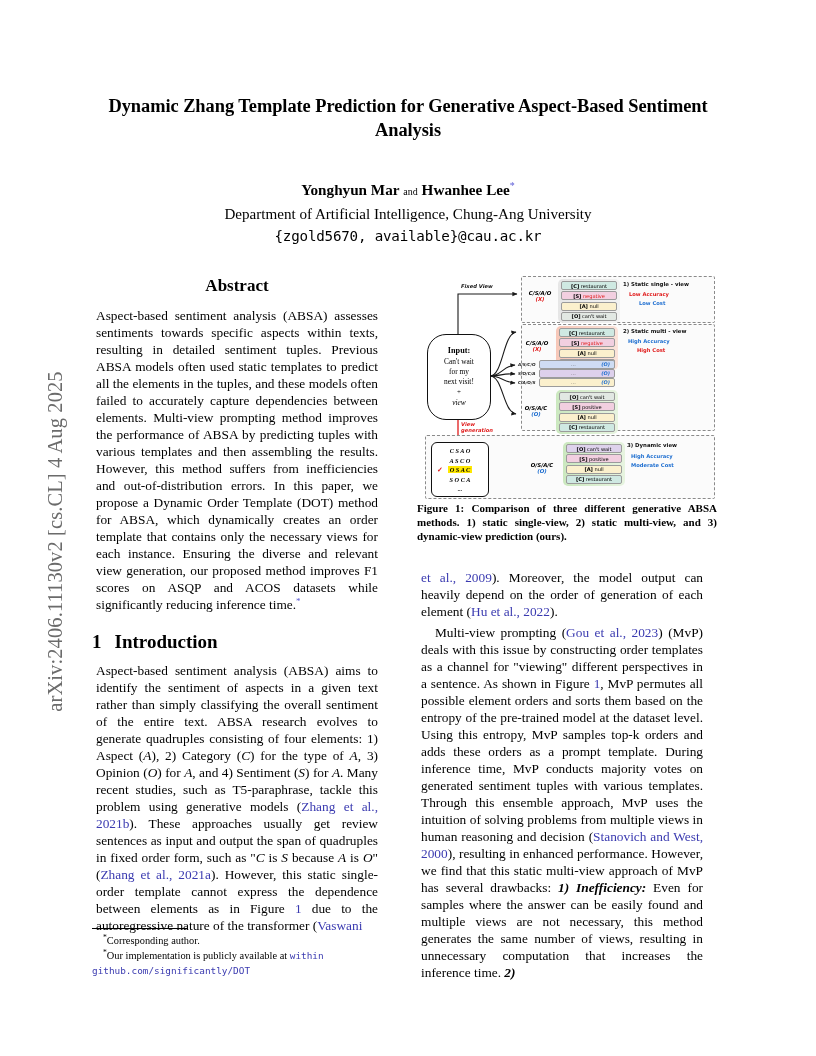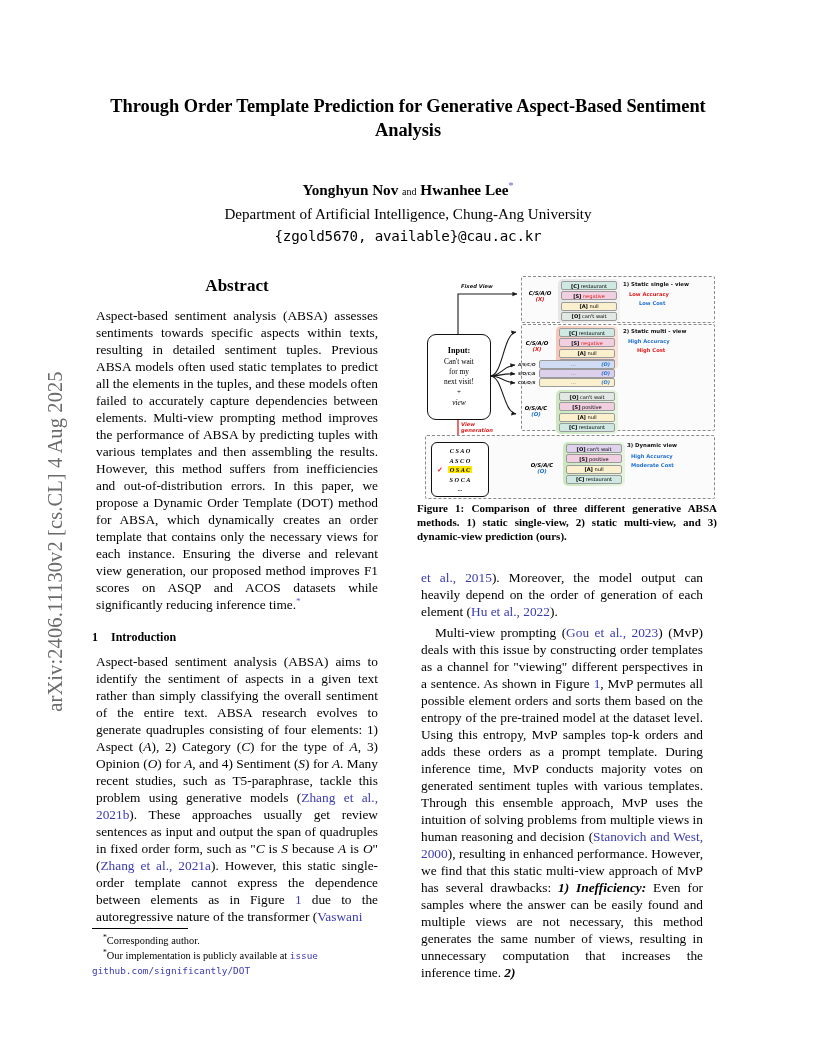--- a/index.html
+++ b/index.html
@@ -77,21 +77,21 @@
     position: absolute;
     width: 290px;
     font-size: 13.35px;
     line-height: 1.276;
     text-align: justify;
   }
   #col-left  { left: 92px;  top: 275px; }
   #col-right { left: 417px; top: 275px; }
 
   h2.section-head {
-    font-size: 12px;
+    font-size: 19px;
     font-weight: bold;
     margin: 17px 0 7px 0;
     text-align: left;
   }
   h2.section-head .num { margin-right: 13px; }
 
   .abstract-head {
     text-align: center;
     font-size: 17px;
     font-weight: bold;
@@ -231,21 +231,21 @@
     white-space: nowrap;
   }
 
   #input-box {
     position: absolute;
     left: 10px;
     top: 62px;
     width: 62px;
     height: 84px;
     border: 1.4px solid #111;
-    border-radius: 9px;
+    border-radius: 19px;
     background: #fff;
     text-align: center;
     font-family: "Liberation Serif", "DejaVu Serif", serif;
     font-size: 7.4px;
     line-height: 1.32;
     display: flex;
     flex-direction: column;
     justify-content: center;
   }
   #input-box .lab { font-weight: bold; font-size: 8.2px; }
@@ -307,23 +307,23 @@
   svg.arrows { position: absolute; left: 0; top: 0; width: 300px; height: 228px; overflow: visible; }
 </style>
 </head>
 <body>
 
 <div id="arxiv-stamp">arXiv:2406.11130v2  [cs.CL]  4 Aug 2025</div>
 
 <div id="page">
 
   <div id="title-block">
-    <h1 id="paper-title">Through Order Template Prediction for Generative Aspect-Based Sentiment Analysis</h1>
+    <h1 id="paper-title">Dynamic Zhang Template Prediction for Generative Aspect-Based Sentiment Analysis</h1>
     <div id="authors">
-      <span class="name">Yonghyun Nov</span>
+      <span class="name">Yonghyun Mar</span>
       <span class="and">and</span>
       <span class="name">Hwanhee Lee</span><span class="star">*</span>
     </div>
     <div id="affiliation">Department of Artificial Intelligence, Chung-Ang University</div>
     <div id="email">{zgold5670, available}@cau.ac.kr</div>
   </div>
 
   <div class="col" id="col-left">
     <div class="abstract-head">Abstract</div>
     <p class="body"><span>Aspect-based sentiment analysis (ABSA) assesses sentiments towards specific aspects within texts, resulting in detailed sentiment tuples. Previous ABSA models often used static templates to predict all the elements in the tuples, and these models often failed to accurately capture dependencies between elements. Multi-view prompting method improves the performance of ABSA by predicting tuples with various templates and then assembling the results. However, this method suffers from inefficiencies and out-of-distribution errors. In this paper, we propose a Dynamic Order Template (DOT) method for ABSA, which dynamically creates an order template that contains only the necessary views for each instance. Ensuring the diverse and relevant view generation, our proposed method improves F1 scores on ASQP and ACOS datasets while significantly reducing inference time.</span><span class="star" style="color:#5b5bd6;font-size:9px;vertical-align:super;">*</span></p>
@@ -331,21 +331,21 @@
     <h2 class="section-head">
       <span class="num">1</span><span>Introduction</span>
     </h2>
 
     <p class="body"><span>Aspect-based sentiment analysis (ABSA) aims to identify the sentiment of aspects in a given text rather than simply classifying the overall sentiment of the entire text. ABSA research evolves to generate quadruples consisting of four elements: 1) Aspect (</span><span class="math">A</span><span>), 2) Category (</span><span class="math">C</span><span>) for the type of </span><span class="math">A</span><span>, 3) Opinion (</span><span class="math">O</span><span>) for </span><span class="math">A</span><span>, and 4) Sentiment (</span><span class="math">S</span><span>) for </span><span class="math">A</span><span>. Many recent studies, such as T5-paraphrase, tackle this problem using generative models (</span><span class="cite">Zhang et al., 2021b</span><span>). These approaches usually get review sentences as input and output the span of quadruples in fixed order form, such as "</span><span class="math">C</span><span> is </span><span class="math">S</span><span> because </span><span class="math">A</span><span> is </span><span class="math">O</span><span>" (</span><span class="cite">Zhang et al., 2021a</span><span>). However, this static single-order template cannot express the dependence between elements as in Figure </span><span class="cite">1</span><span> due to the autoregressive nature of the transformer (</span><span class="cite">Vaswani</span></p>
   </div>
 
   <div id="footnote">
     <div class="rule"></div>
     <p><span class="fn-indent"></span><span class="fn-mark">*</span><span>Corresponding author.</span></p>
-    <p><span class="fn-indent"></span><span class="fn-mark">*</span><span>Our implementation is publicly available at </span><span class="url">issue</span></p>
+    <p><span class="fn-indent"></span><span class="fn-mark">*</span><span>Our implementation is publicly available at </span><span class="url">within</span></p>
     <p><span class="url">github.com/significantly/DOT</span></p>
   </div>
 
   <div id="figure-wrap">
     <div id="figure-canvas">
 
       <svg class="arrows" viewBox="0 0 300 228">
         <defs>
           <marker id="ah" markerWidth="5" markerHeight="5" refX="4.2" refY="2" orient="auto">
             <path d="M0,0 L4.6,2 L0,4 z" fill="#1a1a1a"></path>
@@ -476,18 +476,18 @@
         <div class="tuple-row c-cream"><b>[A]</b> null</div>
         <div class="tuple-row c-teal"><b>[C]</b> restaurant</div>
       </div>
 
     </div>
 
     <div id="fig-caption">Figure 1: Comparison of three different generative ABSA methods. 1) static single-view, 2) static multi-view, and 3) dynamic-view prediction (ours).</div>
   </div>
 
   <div class="col" id="col-right" style="top:565px;">
-    <p class="body"><span class="cite">et al., 2015</span><span>). Moreover, the model output can heavily depend on the order of generation of each element (</span><span class="cite">Hu et al., 2022</span><span>).</span></p>
+    <p class="body"><span class="cite">et al., 2009</span><span>). Moreover, the model output can heavily depend on the order of generation of each element (</span><span class="cite">Hu et al., 2022</span><span>).</span></p>
 
     <p class="body"><span>Multi-view prompting (</span><span class="cite">Gou et al., 2023</span><span>) (MvP) deals with this issue by constructing order templates as a channel for "viewing" different perspectives in a sentence. As shown in Figure </span><span class="cite">1</span><span>, MvP permutes all possible element orders and sorts them based on the entropy of the pre-trained model at the dataset level. Using this entropy, MvP samples top-k orders and adds these orders as a prompt template. During inference time, MvP conducts majority votes on generated sentiment tuples with various templates. Through this ensemble approach, MvP uses the intuition of solving problems from multiple views in human reasoning and decision (</span><span class="cite">Stanovich and West, 2000</span><span>), resulting in enhanced performance. However, we find that this static multi-view approach of MvP has several drawbacks: </span><span class="bi">1) Inefficiency:</span><span> Even for samples where the answer can be easily found and multiple views are not necessary, this method generates the same number of views, resulting in unnecessary computation that increases the inference time. </span><span class="bi">2)</span></p>
   </div>
 
 </div>
 
 </body></html>

